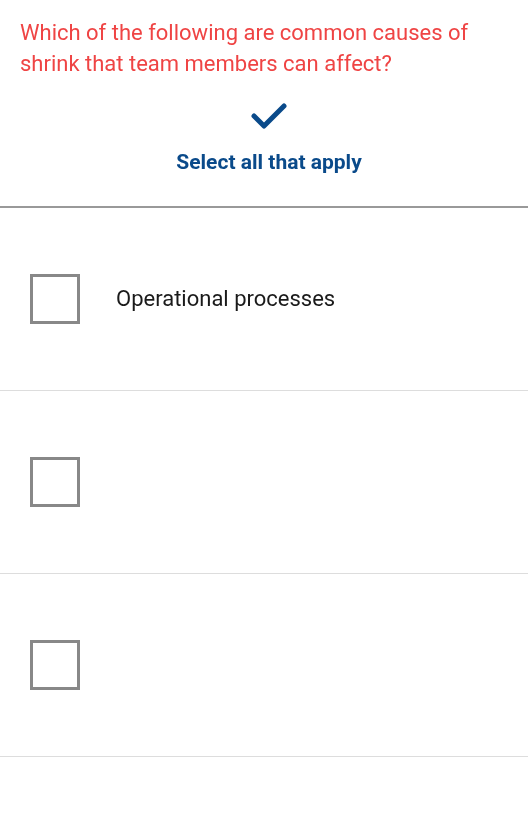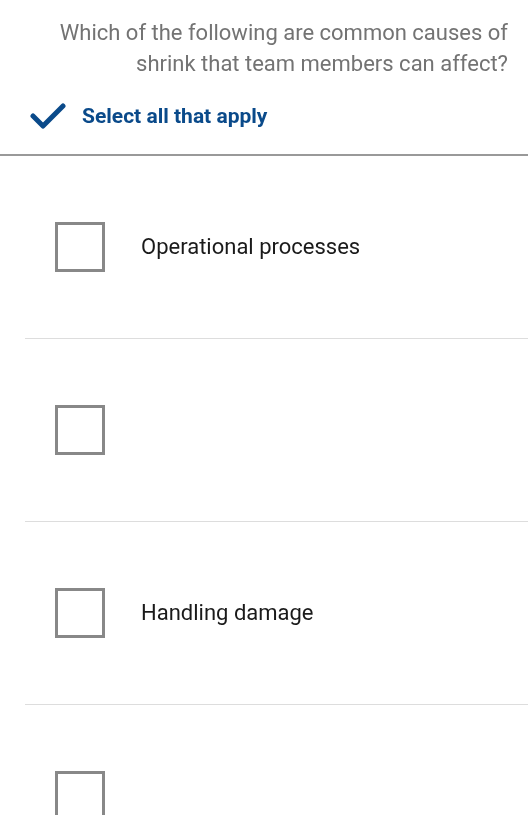--- a/index.html
+++ b/index.html
@@ -10,29 +10,29 @@
     body {
       font-family: -apple-system, BlinkMacSystemFont, 'Segoe UI', Roboto, Arial, sans-serif;
       width: 528px;
       background: #fff;
       color: #222;
     }
     .question-text {
       font-size: 22px;
       line-height: 1.4;
       padding: 18px 20px 18px 20px;
-      color: #737373;
+      color: #ef4444;
       font-weight: 400;
-      text-align: right;
     }
     .instruction {
       display: flex;
       align-items: center;
-      padding: 0 20px 20px 30px;
+      padding: 0 20px 32px 30px;
       gap: 16px;
+      flex-direction: column;
     }
     .checkmark-icon {
       width: 36px;
       height: 36px;
       display: flex;
       align-items: center;
       justify-content: center;
     }
     .checkmark-icon svg {
       width: 36px;
@@ -48,21 +48,20 @@
       background: #999;
       width: 100%;
     }
     .option-row {
       display: flex;
       align-items: center;
       padding: 66px 20px 66px 30px;
       gap: 36px;
       border-bottom: 1px solid #ddd;
       cursor: pointer;
-      margin-left: 25px;
     }
     .option-row:last-child {
       border-bottom: none;
       padding-bottom: 20px;
     }
     .checkbox {
       width: 50px;
       height: 50px;
       border: 3px solid #888;
       background: #fff;
@@ -94,18 +93,17 @@
   <div class="checkbox"></div>
   <span class="option-label">Operational processes</span>
 </div>
 
 <div class="option-row">
   <div class="checkbox"></div>
 </div>
 
 <div class="option-row">
   <div class="checkbox"></div>
-  <span class="option-label">Handling damage</span>
 </div>
 
 <div class="option-row">
   <div class="checkbox"></div>
 </div>
 
 </body></html>

